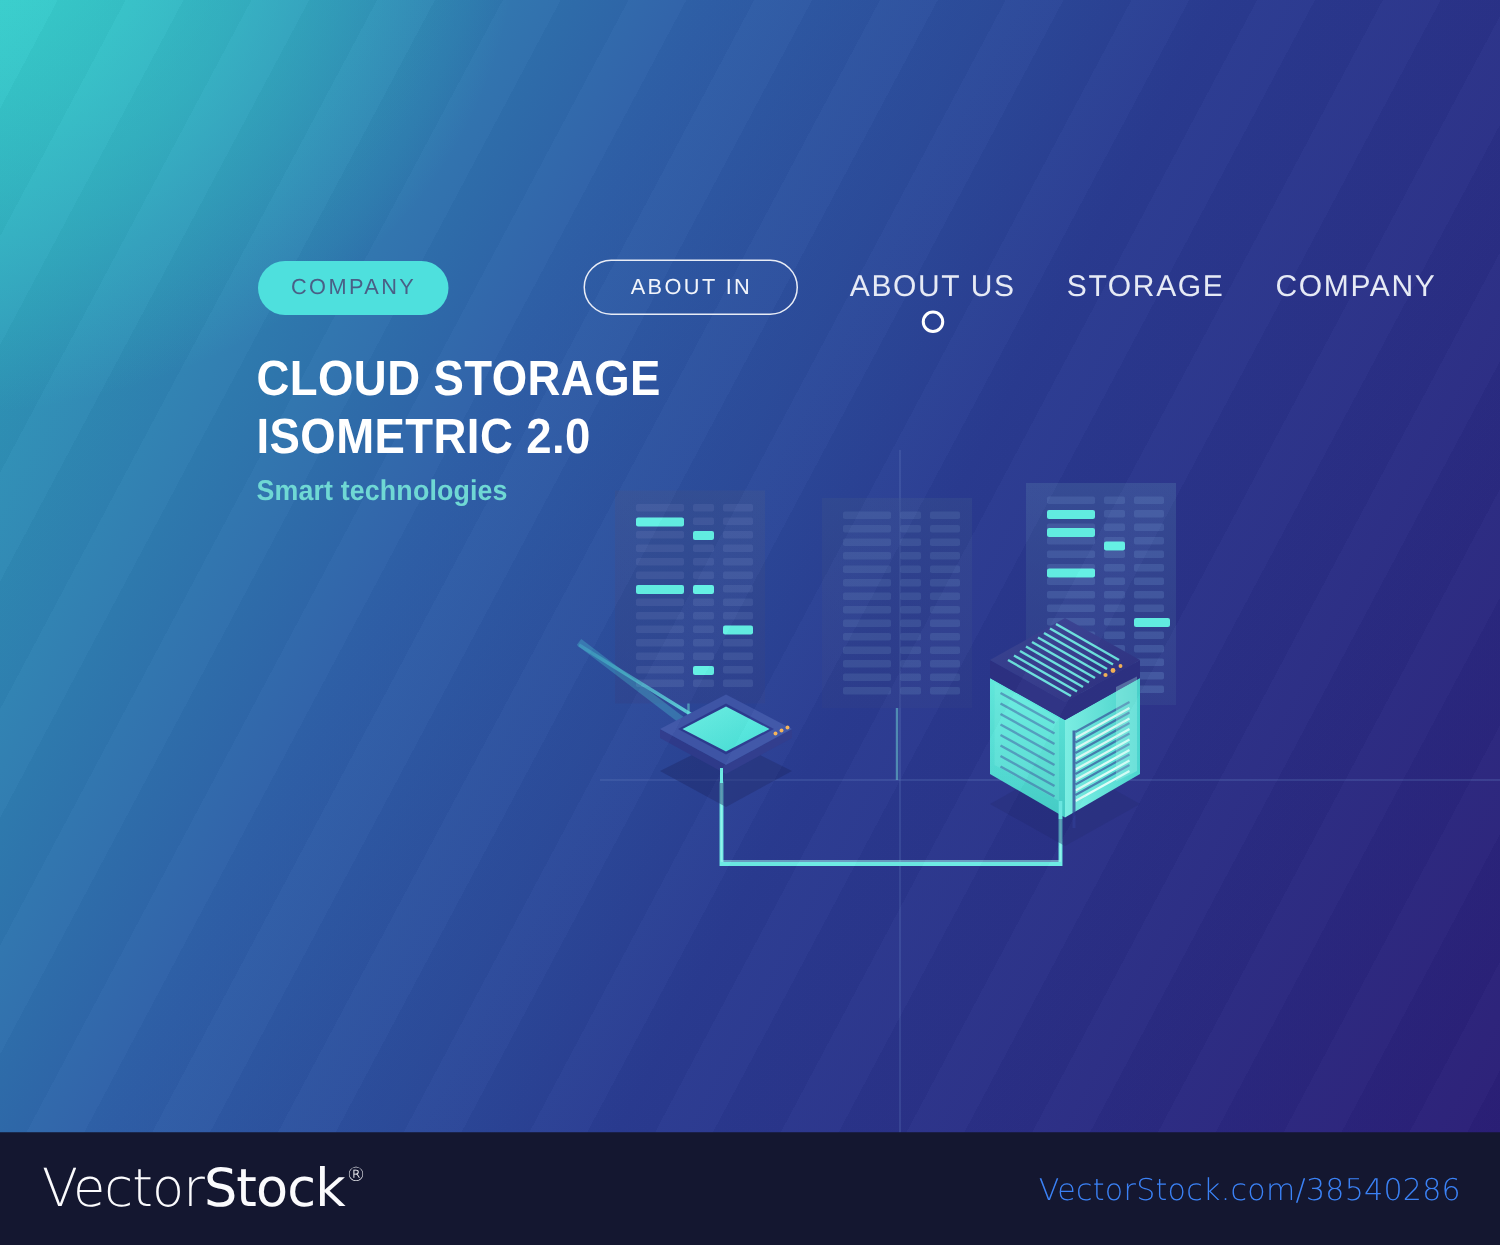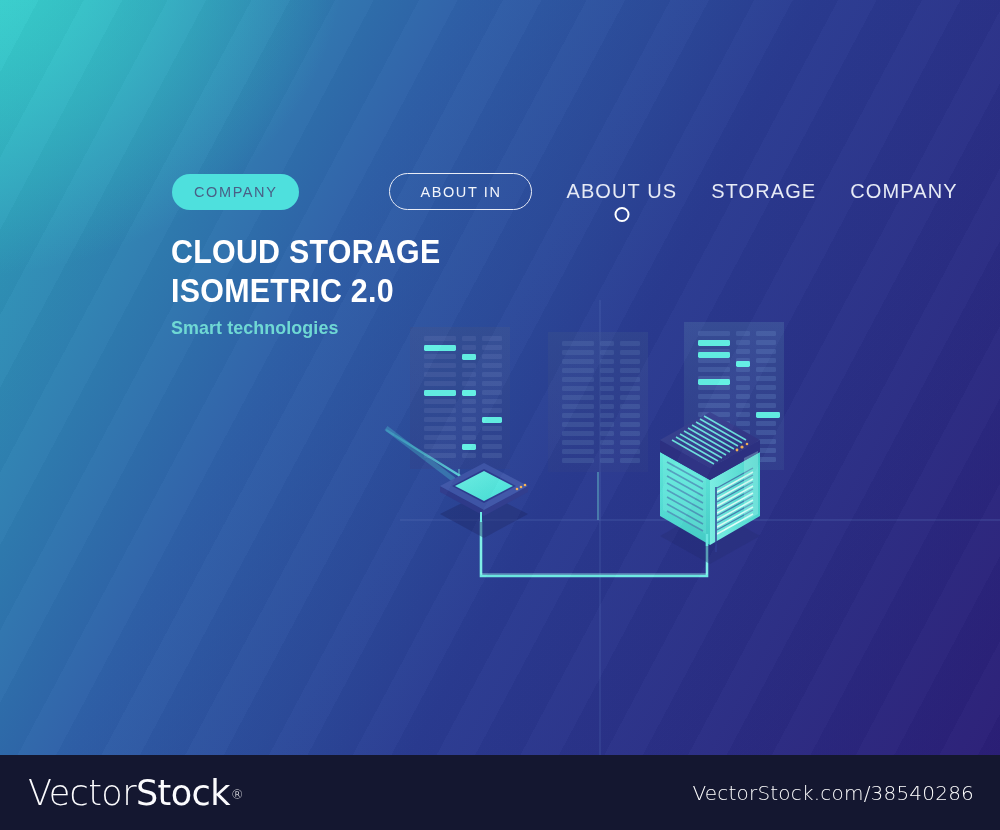--- a/index.html
+++ b/index.html
@@ -129,36 +129,36 @@
     display: flex;
     align-items: center;
     z-index: 8;
   }
   .wm-logo {
     margin-left: 28px;
     color: #fbfbfd;
     font-size: 35px;
     letter-spacing: -0.6px;
     display: flex;
-    align-items: center;
+    align-items: flex-start;
     font-family: "DejaVu Sans", sans-serif;
   }
   .wm-logo .light { font-weight: 300; }
   .wm-logo .bold { font-weight: 400; }
   .wm-logo .reg {
     font-size: 13px;
     line-height: 1;
     margin-top: 4px;
     margin-left: 1px;
     font-weight: 300;
   }
   .wm-url {
     margin-left: auto;
     margin-right: 26px;
-    color: #ffffff;
+    color: #3b82f6;
     font-size: 20px;
     letter-spacing: 0.2px;
     font-family: "DejaVu Sans", sans-serif;
     font-weight: 300;
   }
 </style>
 </head>
 <body>
 
 <div id="stage">

